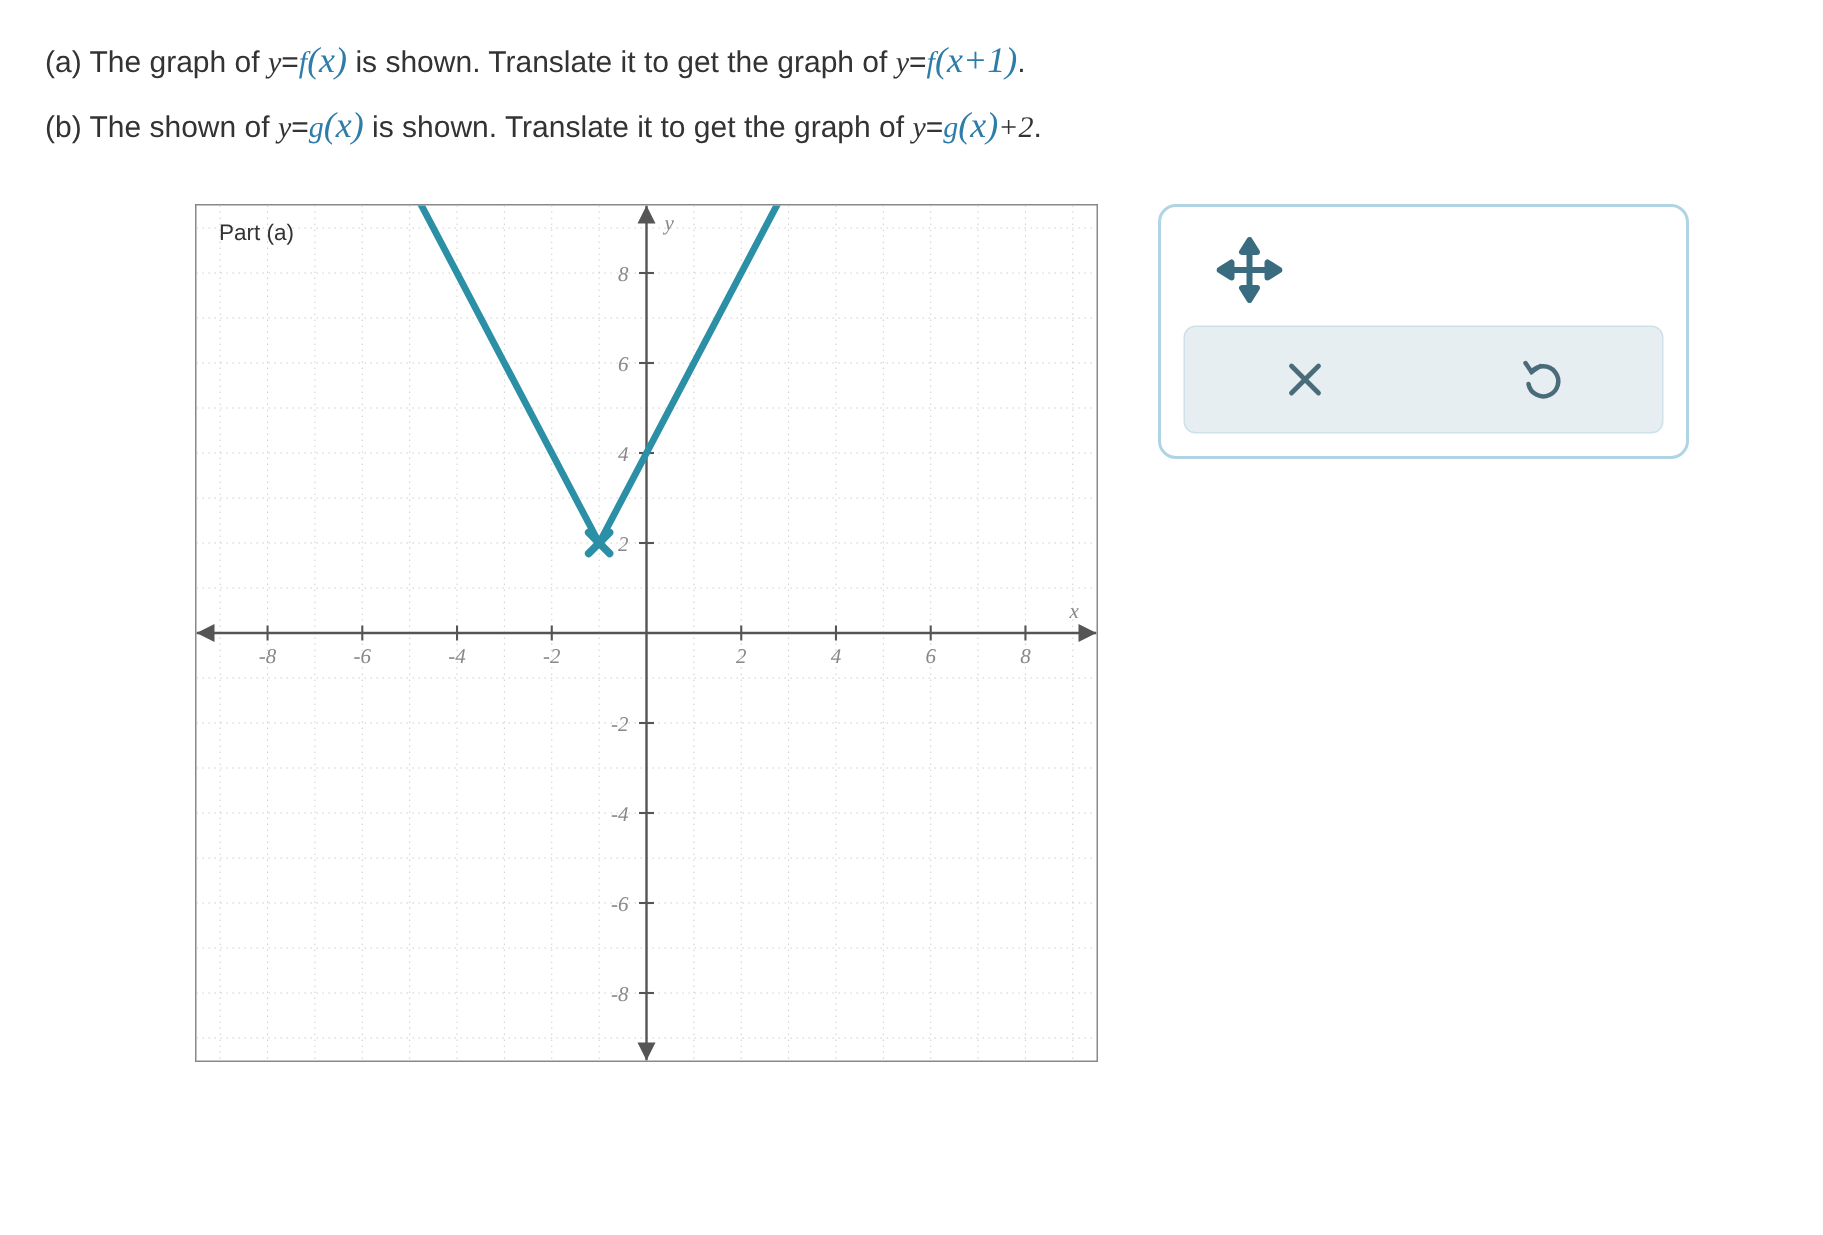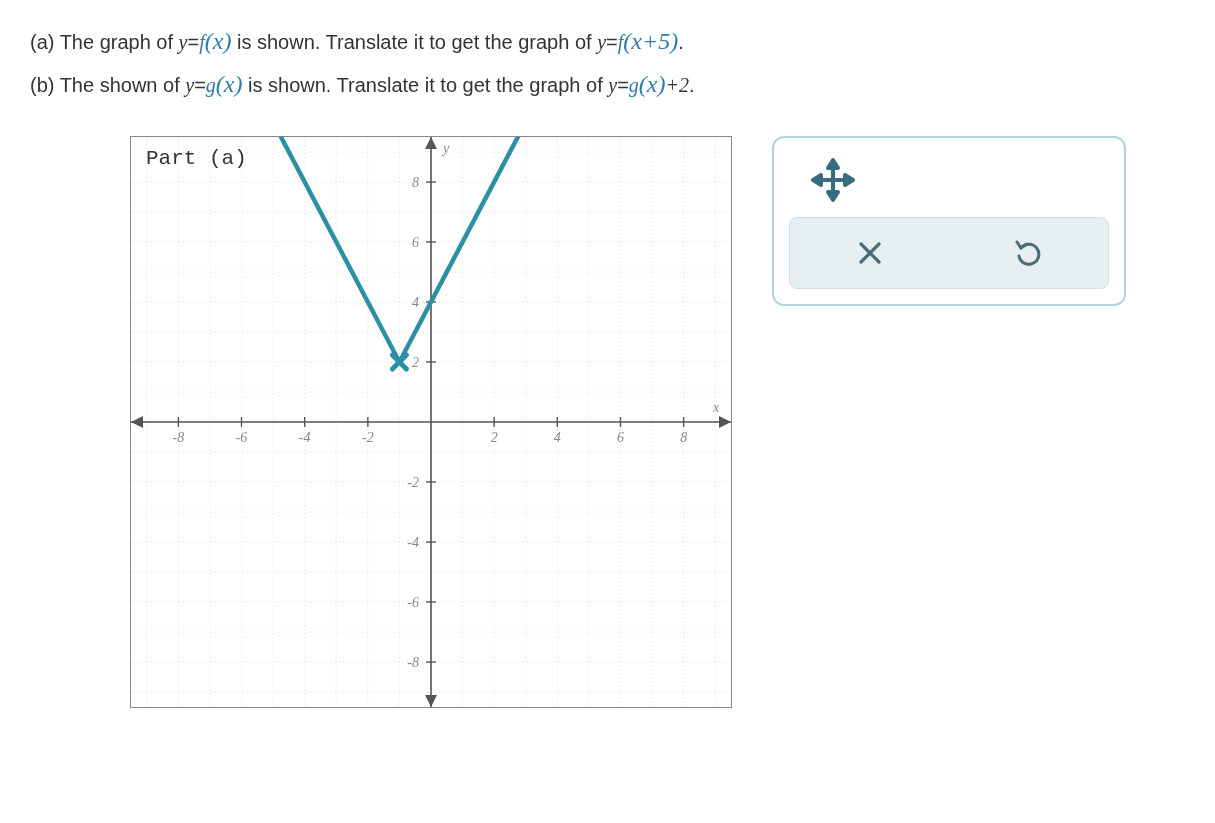--- a/index.html
+++ b/index.html
@@ -15,21 +15,21 @@
   .fn { color: #2e7ca8; font-family: Georgia, 'Times New Roman', serif; font-style: italic; }
   .content-row { display: flex; gap: 40px; align-items: flex-start; margin-left: 100px;}
   .graph-box {
     width: 600px;
     height: 570px;
     border: 1.5px solid #888;
     position: relative;
     flex: 0 0 auto;
   }
   .graph-title {
-    position: absolute; top: 10px; left: 15px; font-size: 21px; font-family: Liberation Mono, monospace;
+    position: absolute; top: 10px; left: 15px; font-size: 15px;
   }
   .tool-panel {
     width: 320px;
     border: 2px solid #b0d4e3;
     border-radius: 12px;
     padding: 20px 15px 15px 15px;
     display: flex;
     flex-direction: column;
     gap: 15px;
     flex: 0 0 auto;
@@ -49,21 +49,21 @@
     width: 34px; height: 34px;
     display: flex; align-items: center; justify-content: center;
     cursor: pointer;
   }
 </style>
 </head>
 <body>
 
 <div class="problem-text">
   <div>
-    <span>(a) The graph of </span><span class="math">y</span><span>=</span><span class="fn">f</span><span class="fn" style="font-size:24px">(x)</span><span> is shown. Translate it to get the graph of </span><span class="math">y</span><span>=</span><span class="fn">f</span><span class="fn" style="font-size:24px">(x+5)</span><span>.</span>
+    <span>(a) The graph of </span><span class="math">y</span><span>=</span><span class="fn">f</span><span class="fn" style="font-size:24px">(x)</span><span> is shown. Translate it to get the graph of </span><span class="math">y</span><span>=</span><span class="fn">f</span><span class="fn" style="font-size:24px">(x+1)</span><span>.</span>
   </div>
   <div>
     <span>(b) The shown of </span><span class="math">y</span><span>=</span><span class="fn">g</span><span class="fn" style="font-size:24px">(x)</span><span> is shown. Translate it to get the graph of </span><span class="math">y</span><span>=</span><span class="fn">g</span><span class="fn" style="font-size:24px">(x)</span><span class="math">+2</span><span>.</span>
   </div>
 </div>
 
 <div class="content-row">
   <div class="graph-box">
     <div class="graph-title">Part (a)</div>
     <svg id="graph-svg" width="600" height="570" viewBox="0 0 600 570">

